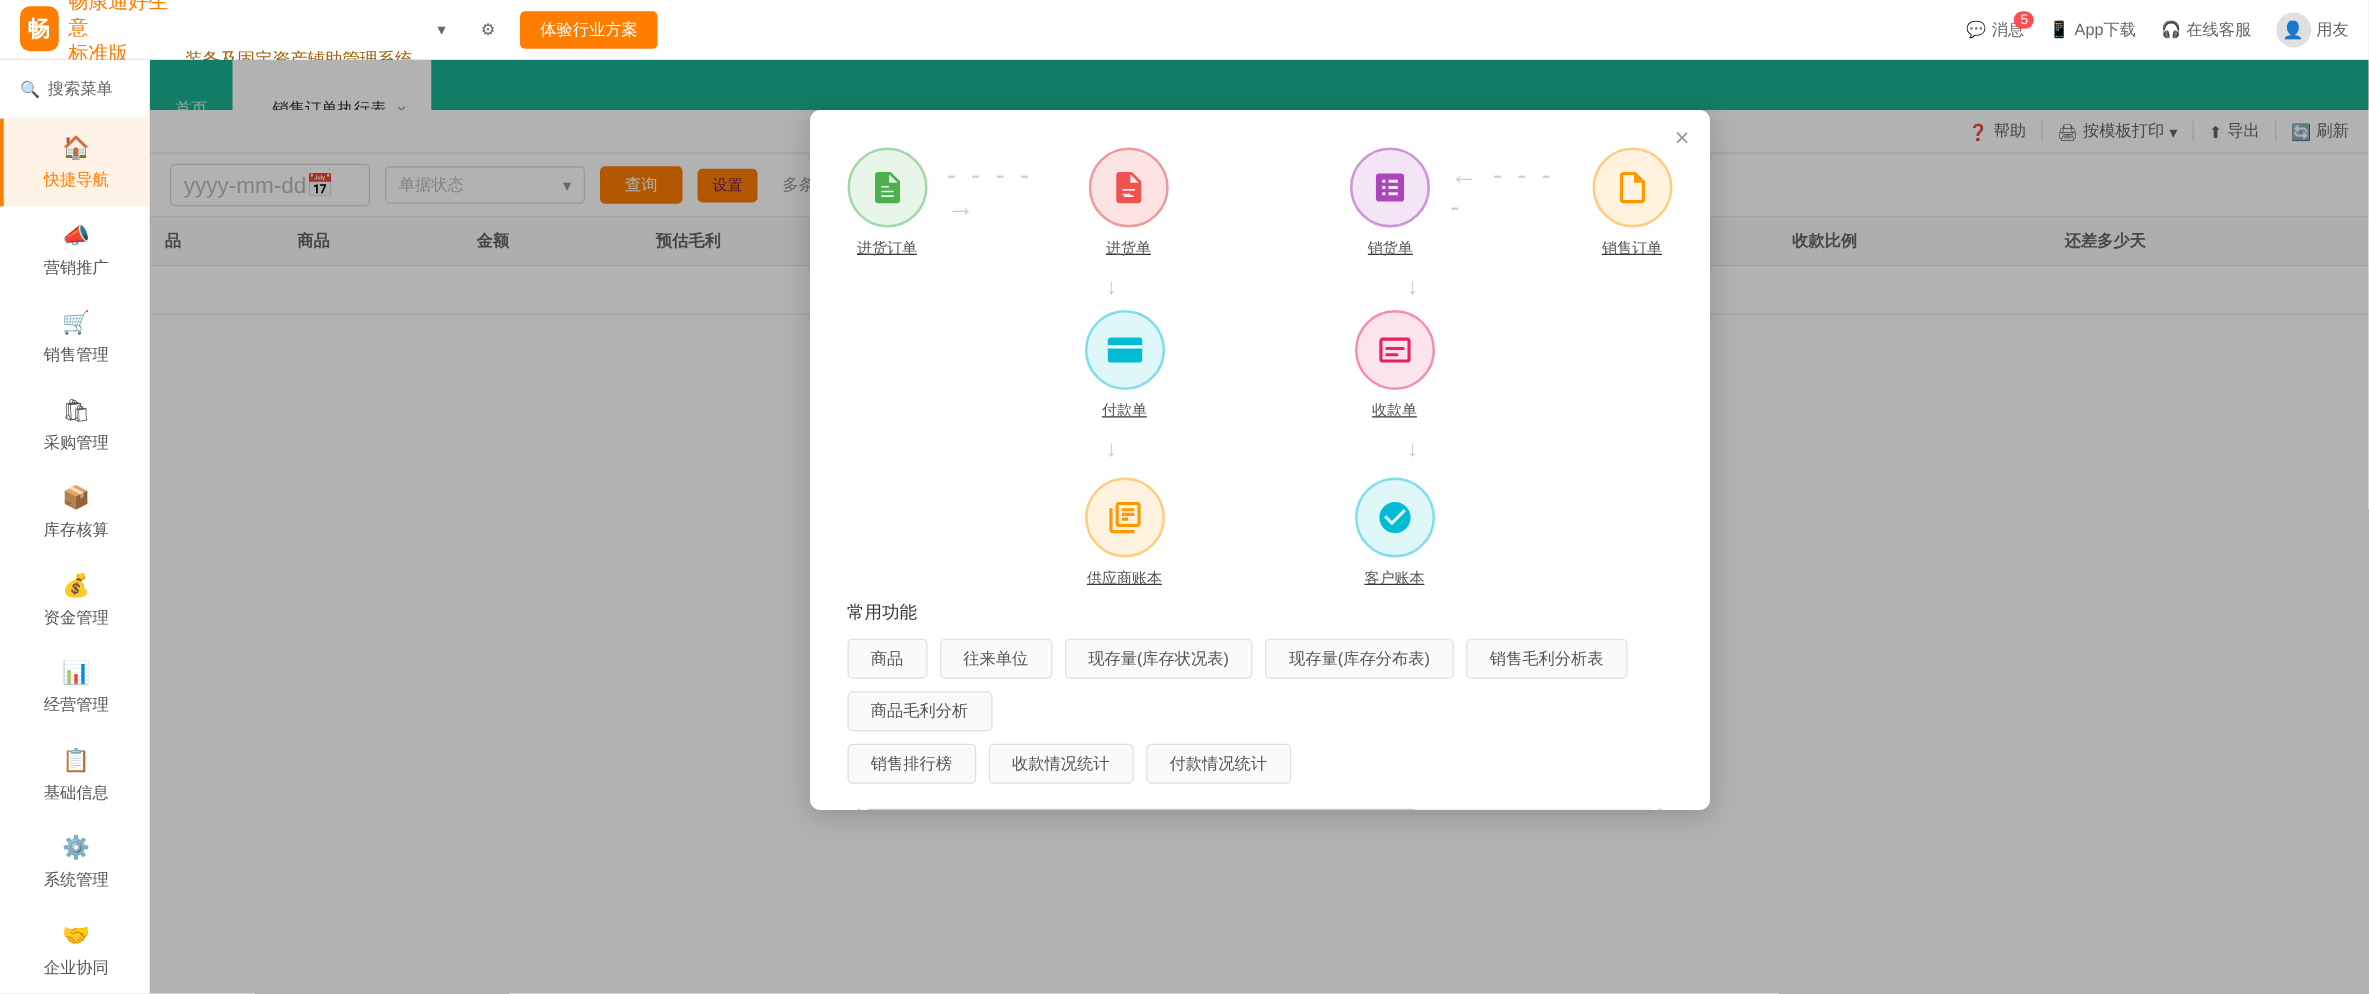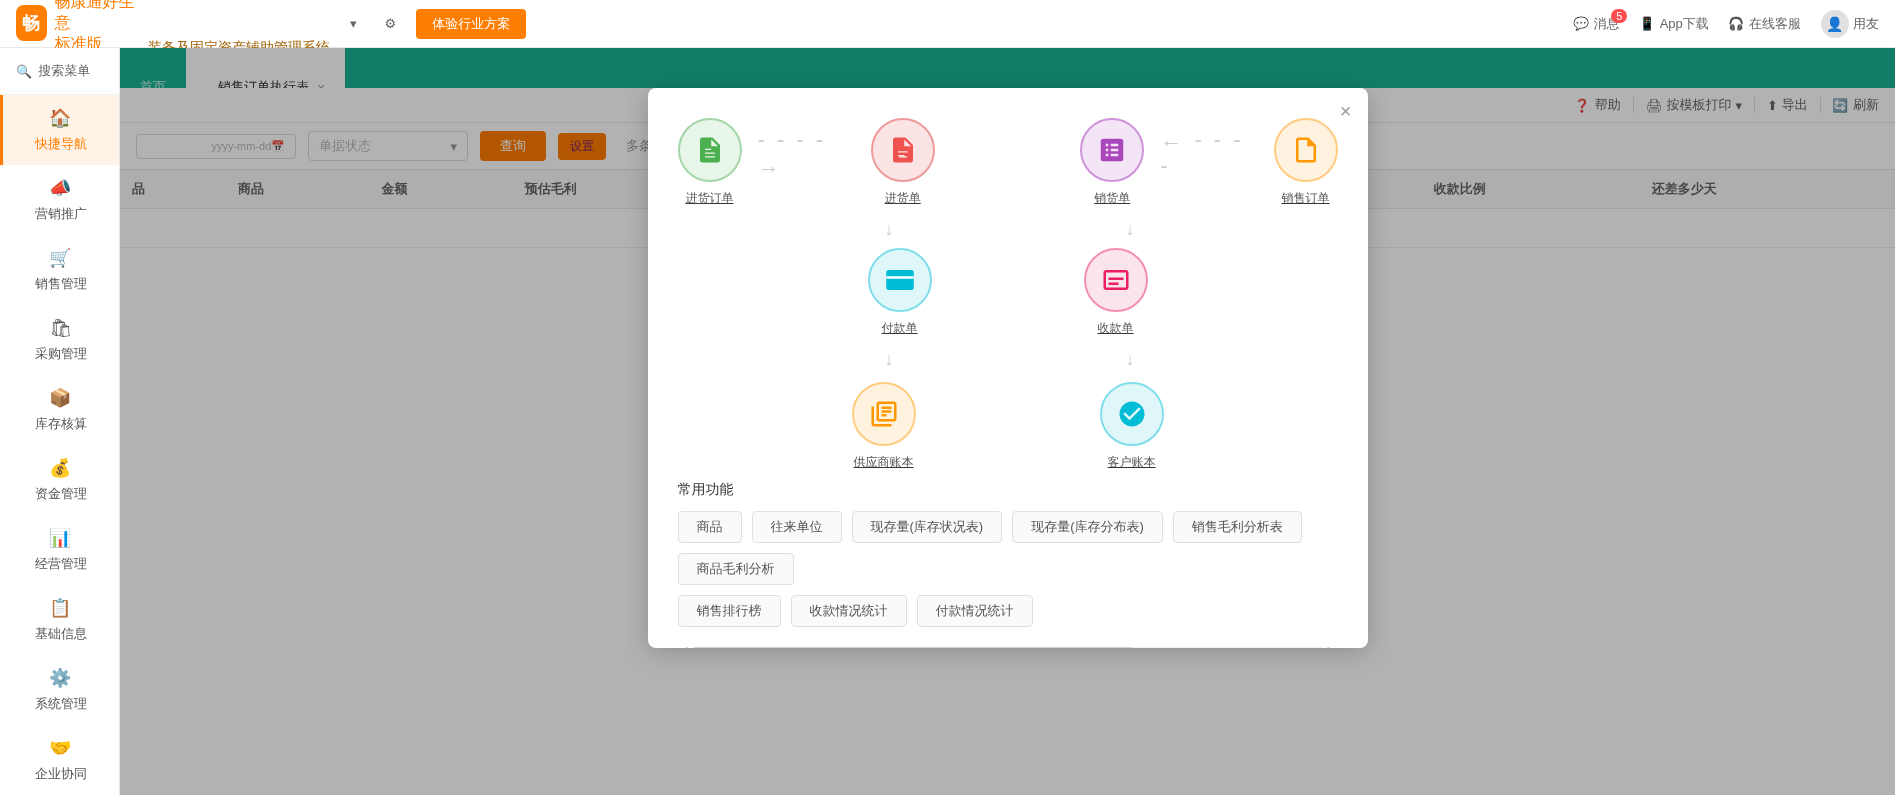--- a/index.html
+++ b/index.html
@@ -38,21 +38,21 @@
     .tab { padding: 0 20px; height: 56px; display: flex; align-items: flex-end; cursor: pointer; color: rgba(255,255,255,0.8); font-size: 13px; gap: 8px; }
     .tab.active { background: #fff; color: #333; padding-left: 32px; }
     .tab-close { color: #999; font-size: 14px; cursor: pointer; }
 
     
     .toolbar { background: #fff; padding: 8px 16px; display: flex; align-items: center; gap: 12px; border-bottom: 1px solid #e8e8e8; justify-content: flex-end; }
     .toolbar-btn { display: flex; align-items: center; gap: 4px; color: #666; cursor: pointer; font-size: 13px; background: none; border: none; }
 
     
     .filter-bar { background: #fff; padding: 8px 16px; display: flex; align-items: center; gap: 12px; border-bottom: 1px solid #e8e8e8; flex-wrap: wrap; }
-    .filter-date { border: 1px solid #d9d9d9; border-radius: 4px; padding: 5px 10px; font-size: 11px; color: #999; width: 160px; display: flex; align-items: center; justify-content: flex-end; }
+    .filter-date { border: 1px solid #d9d9d9; border-radius: 4px; padding: 5px 10px; font-size: 18px; color: #999; width: 160px; display: flex; align-items: center; justify-content: flex-start; }
     .filter-select { border: 1px solid #d9d9d9; border-radius: 4px; padding: 5px 10px; font-size: 13px; color: #999; width: 160px; display: flex; align-items: center; justify-content: space-between; }
     .query-btn { background: #ff7d00; color: white; border: none; border-radius: 4px; padding: 6px 20px; cursor: pointer; font-size: 13px; }
     .more-conditions { color: #999; font-size: 13px; cursor: pointer; padding: 0 8px; }
 
     
     .table-area { flex: 1; overflow: auto; background: #fff; margin: 0; }
     .data-table { width: 100%; border-collapse: collapse; }
     .data-table th { background: #fafafa; padding: 10px 12px; text-align: left; font-size: 13px; color: #666; border-bottom: 1px solid #e8e8e8; white-space: nowrap; }
     .data-table td { padding: 10px 12px; border-bottom: 1px solid #f0f0f0; font-size: 13px; }
     .no-data { text-align: center; padding: 60px; color: #999; font-size: 14px; }
@@ -342,21 +342,21 @@
 
             <div style="display:flex; align-items:center; justify-content:center; gap:16px;">
               <div style="width:64px;"></div>
               <div style="color:#ccc;font-size:18px;margin-left:4px;">↓</div>
               <div style="width:120px;"></div>
               <div style="width:64px;"></div>
               <div style="color:#ccc;font-size:18px;">↓</div>
               <div style="width:64px;"></div>
             </div>
 
-            <div style="display:flex; align-items:flex-start; justify-content:center; gap:32px;">
+            <div style="display:flex; align-items:flex-start; justify-content:center; gap:16px;">
               <div style="width:64px;"></div>
 
               <div class="flow-node">
                 <div class="flow-circle orange">
                   <svg width="30" height="30" viewBox="0 0 24 24" fill="#ff9800">
                       <path d="M4 6H2v14c0 1.1.9 2 2 2h14v-2H4V6zm16-4H8c-1.1 0-2 .9-2 2v12c0 1.1.9 2 2 2h12c1.1 0 2-.9 2-2V4c0-1.1-.9-2-2-2zm0 14H8V4h12v12zM10 9h8v2h-8zm0 3h4v2h-4zm0-6h8v2h-8z"></path>
                     </svg>
                 </div>
                 <span class="flow-label">供应商账本</span>
               </div>

